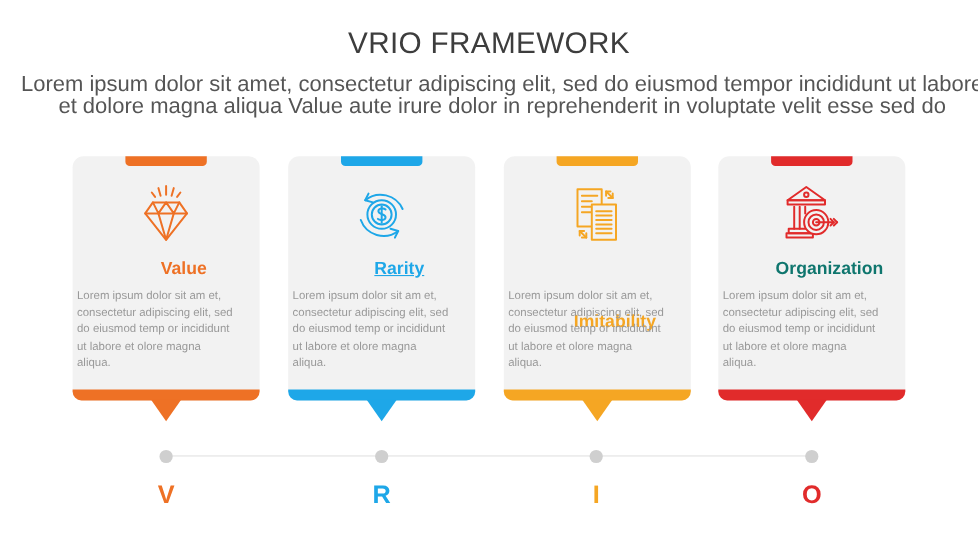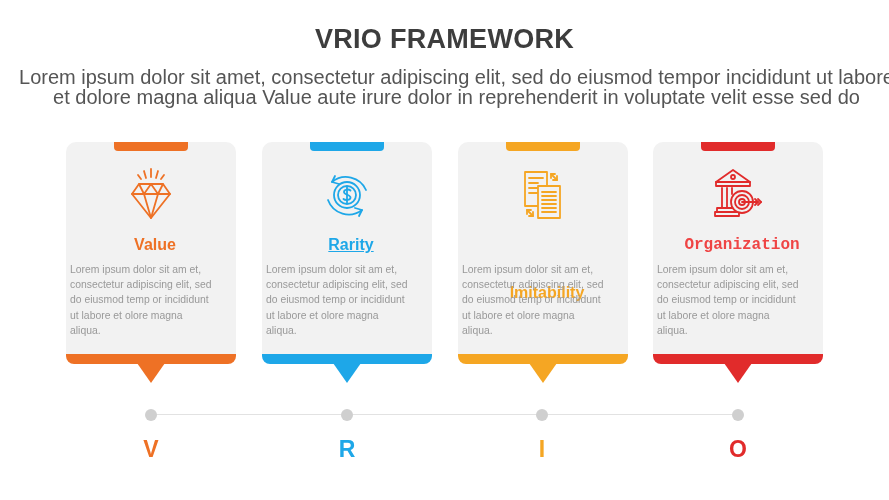--- a/index.html
+++ b/index.html
@@ -1,25 +1,25 @@
 <!DOCTYPE html>
 <html><head>
 <meta charset="utf-8">
 <style>
   * { margin:0; padding:0; box-sizing:border-box; }
   body { width:889px; height:500px; background:#ffffff; position:relative; overflow:hidden; font-family:"Liberation Sans", sans-serif; }
-  .title { position:absolute; top:24px; left:0; width:889px; text-align:center; font-size:27px; font-weight:bold; color:#3d3d3d; letter-spacing:0.3px; }
+  .title { position:absolute; top:24px; left:0; width:889px; text-align:center; font-size:27px; font-weight:normal; color:#3d3d3d; letter-spacing:0.3px; }
   .subtitle { position:absolute; top:67px; left:12px; width:889px; text-align:center; font-size:20px; color:#555; line-height:20px; }
   .card { position:absolute; top:142px; width:170px; height:222px; }
   .card-body { position:absolute; top:0; left:0; width:170px; height:222px; background:#f2f2f2; border-radius:10px; }
   .card-tab { position:absolute; top:0; left:48px; width:74px; height:9px; border-radius:0 0 4px 4px; }
   .card-bottom { position:absolute; top:212px; left:0; width:170px; height:10px; border-radius:0 0 8px 8px; }
   .card-pointer { position:absolute; top:221px; left:71px; width:0; height:0; border-left:14px solid transparent; border-right:14px solid transparent; border-top:20px solid; }
   .card-icon { position:absolute; top:24px; left:60px; width:50px; height:56px; }
-  .card-title { position:absolute; top:94px; left:4px; width:170px; text-align:center; font-size:16px; font-weight:bold; }
+  .card-title { position:absolute; top:94px; left:16px; width:170px; text-align:center; font-size:16px; font-weight:bold; }
   .card-text { position:absolute; top:120px; left:4px; width:145px; font-size:10.4px; color:#999; line-height:15.2px; }
   .timeline-line { position:absolute; top:414px; left:151px; width:587px; height:1px; background:#e2e2e2; }
   .dot { position:absolute; top:409px; width:12px; height:12px; border-radius:50%; background:#cfcfcf; }
   .letter { position:absolute; top:436px; width:40px; text-align:center; font-size:23px; font-weight:bold; }
 </style>
 </head>
 <body>
 
 <div class="title">VRIO FRAMEWORK</div>
 <div class="subtitle">
@@ -116,21 +116,21 @@
       <rect x="2" y="46" width="24" height="4"></rect>
       <circle cx="29" cy="36" r="11" fill="#f2f2f2"></circle>
       <circle cx="29" cy="36" r="7"></circle>
       <circle cx="29" cy="36" r="3"></circle>
       <line x1="29" y1="36" x2="45" y2="36"></line>
       <polyline points="42,33 45,36 42,39"></polyline>
       <line x1="45" y1="33" x2="48" y2="36"></line>
       <line x1="45" y1="39" x2="48" y2="36"></line>
     </svg>
   </div>
-  <div class="card-title" style="color:#ef4444;font-family:Liberation Mono, monospace;">Organization</div>
+  <div class="card-title" style="color:#0f766e;">Organization</div>
   <div class="card-text">Lorem ipsum dolor sit am et, consectetur adipiscing elit, sed do eiusmod temp or incididunt ut labore et olore magna aliqua.</div>
   <div class="card-bottom" style="background:#e12b2b;"></div>
   <div class="card-pointer" style="border-top-color:#e12b2b;"></div>
 </div>
 
 <div class="timeline-line"></div>
 <div class="dot" style="left:145px;"></div>
 <div class="dot" style="left:341px;"></div>
 <div class="dot" style="left:536px;"></div>
 <div class="dot" style="left:732px;"></div>

